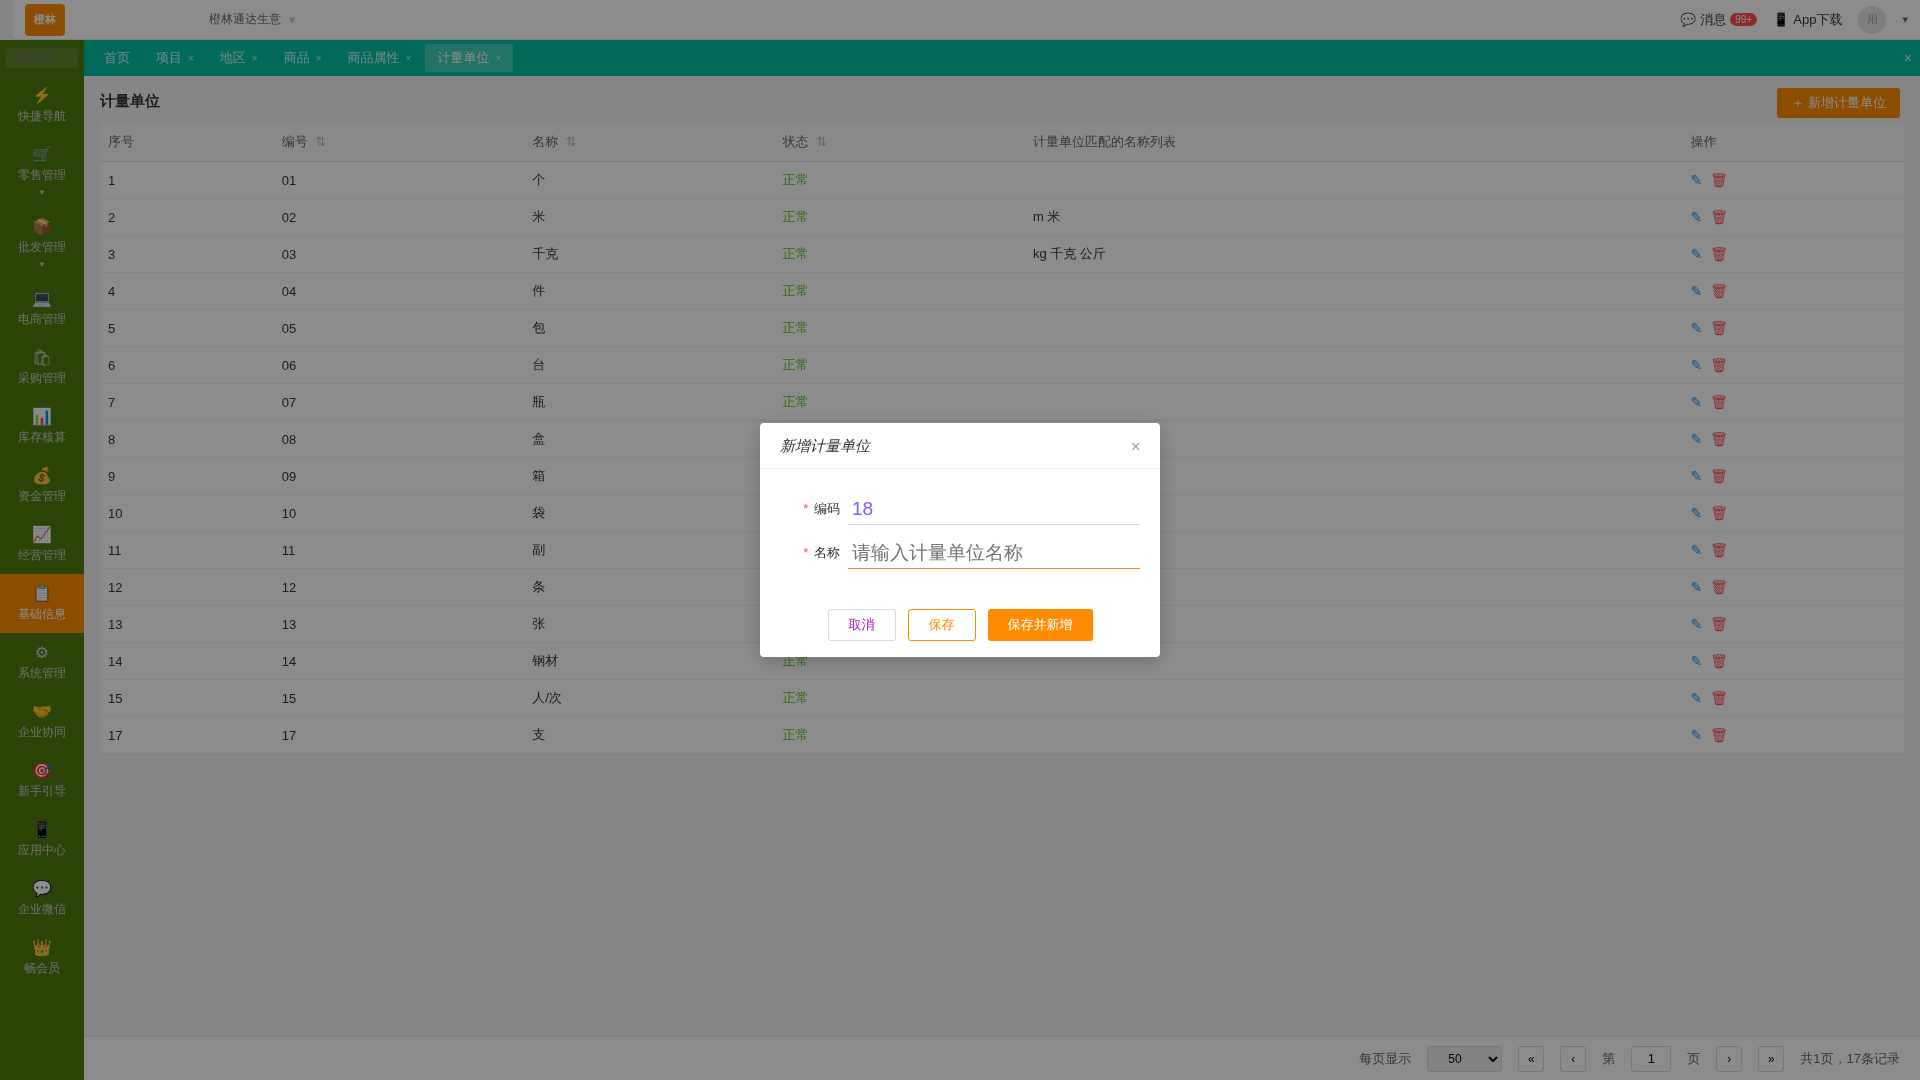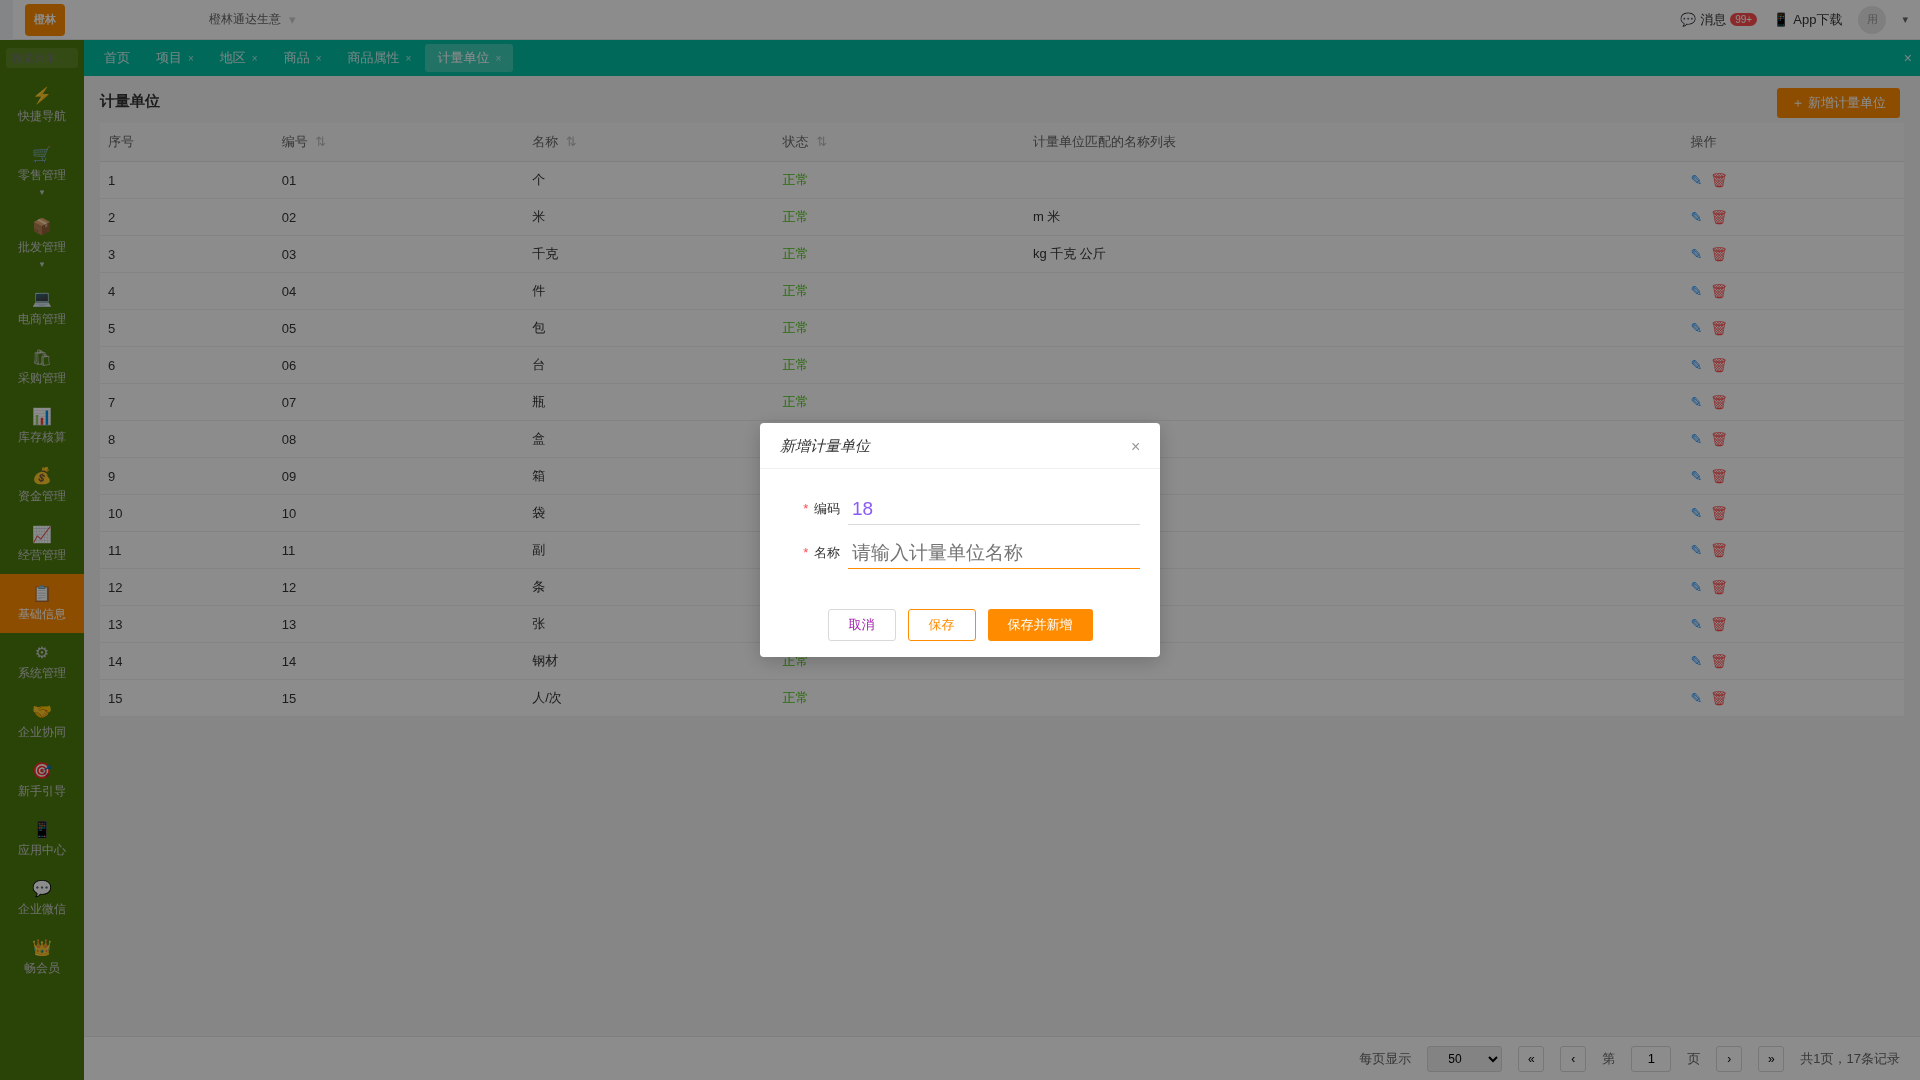--- a/index.html
+++ b/index.html
@@ -515,20 +515,33 @@
       <td>人/次</td>
       <td><span class="status-normal">正常</span></td>
       <td></td>
       <td>
         <div class="action-btns">
           <span class="action-edit">✎</span>
           <span class="action-delete">🗑</span>
         </div>
       </td>
     </tr>
+        <tr>
+      <td>17</td>
+      <td>17</td>
+      <td>支</td>
+      <td><span class="status-normal">正常</span></td>
+      <td></td>
+      <td>
+        <div class="action-btns">
+          <span class="action-edit">✎</span>
+          <span class="action-delete">🗑</span>
+        </div>
+      </td>
+    </tr>
       </tbody>
   </table>
 </div>
 
 <div class="pagination">
   <span>每页显示</span>
   <select class="pagination-select">
     <option>50</option>
     <option>10</option>
     <option>20</option>

